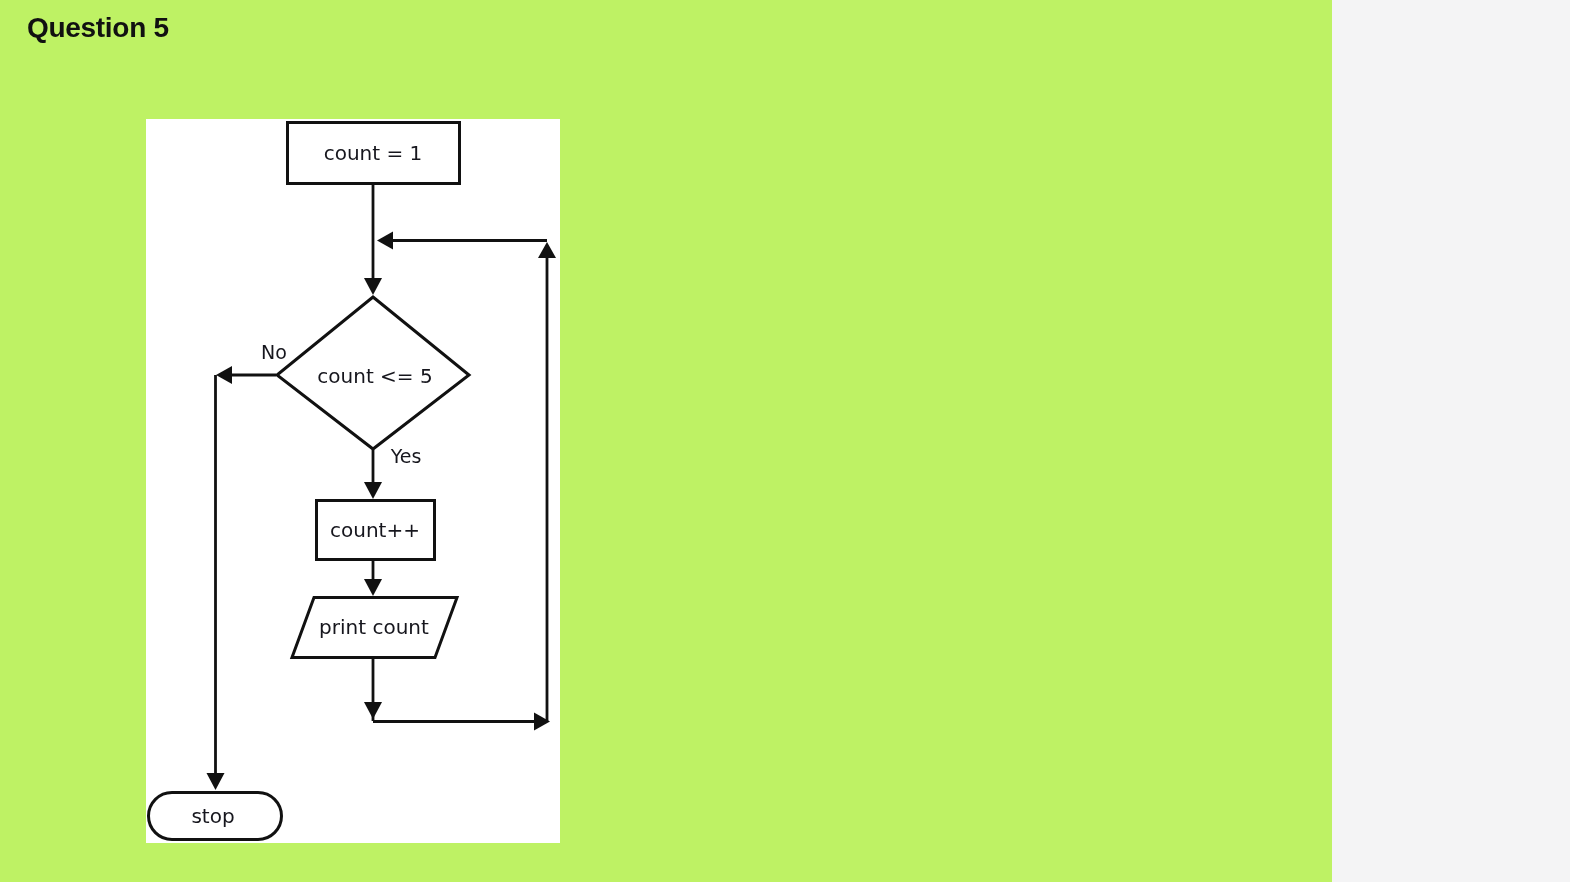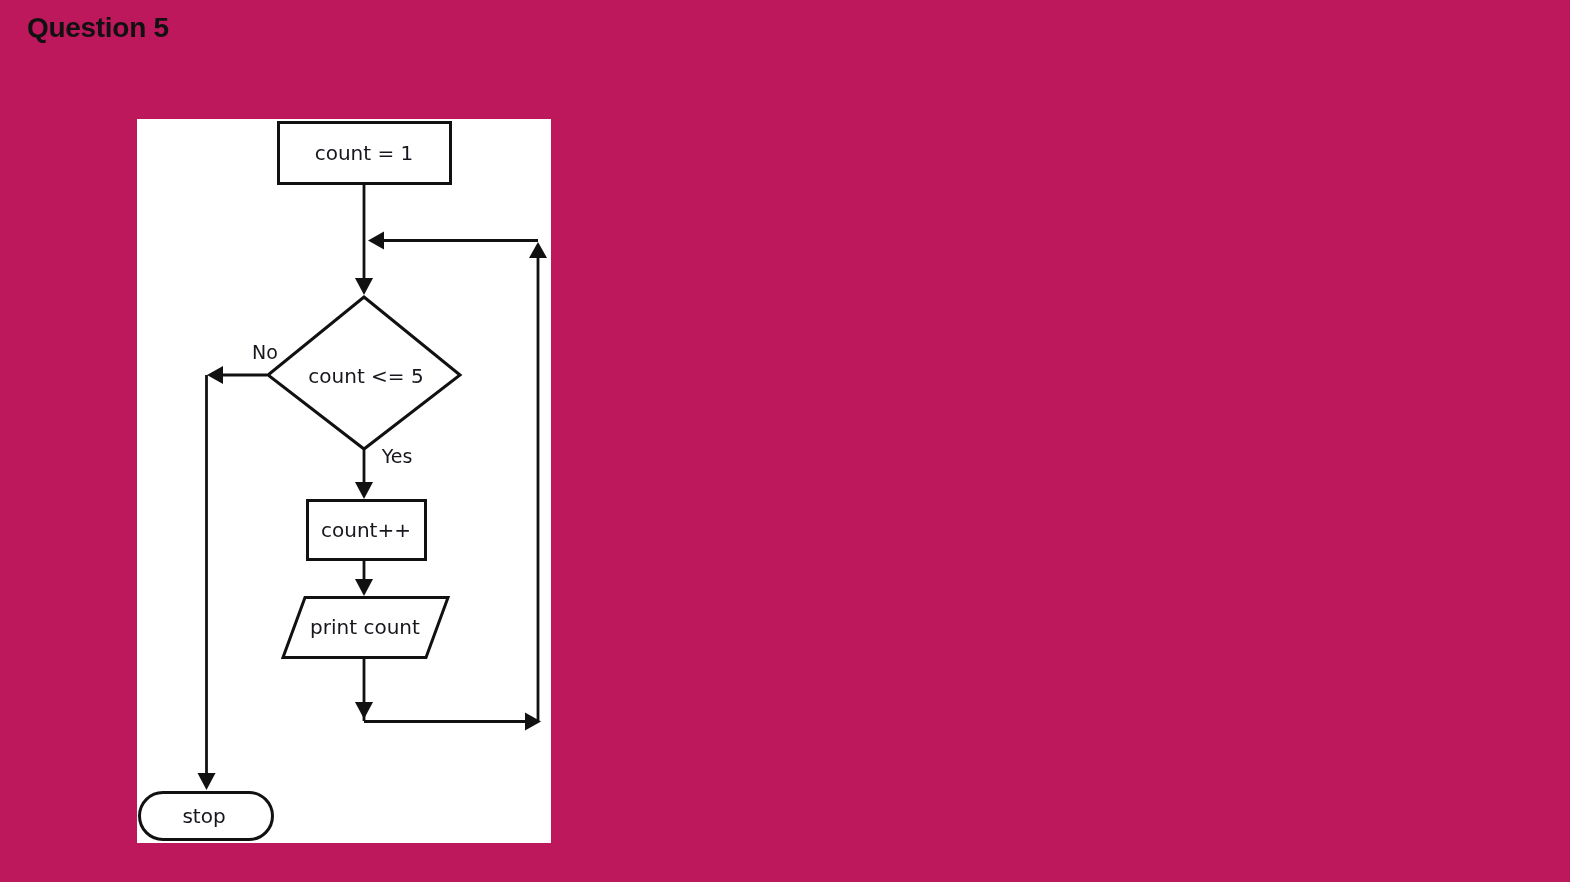--- a/index.html
+++ b/index.html
@@ -6,44 +6,44 @@
     margin: 0;
     padding: 0;
     width: 1570px;
     height: 882px;
     background: #f4f4f5;
     font-family: "Liberation Sans", sans-serif;
     overflow: hidden;
   }
   .page {
     position: relative;
-    width: 1570px;
+    width: 1332px;
     height: 882px;
-    background: #be185d;
+    background: #bef264;
   }
   .q-title {
     position: absolute;
     left: 27px;
     top: 12px;
     font-size: 28px;
     font-weight: 700;
     color: #111111;
     letter-spacing: -0.3px;
   }
   .q-text {
     position: absolute;
     left: 137px;
     top: 73px;
     font-size: 20px;
     color: #111111;
     white-space: pre;
   }
   .flowchart-canvas {
     position: absolute;
-    left: 137px;
+    left: 146px;
     top: 119px;
     width: 414px;
     height: 724px;
     background: #ffffff;
   }
   .flowchart-canvas svg {
     display: block;
     width: 414px;
     height: 724px;
   }

